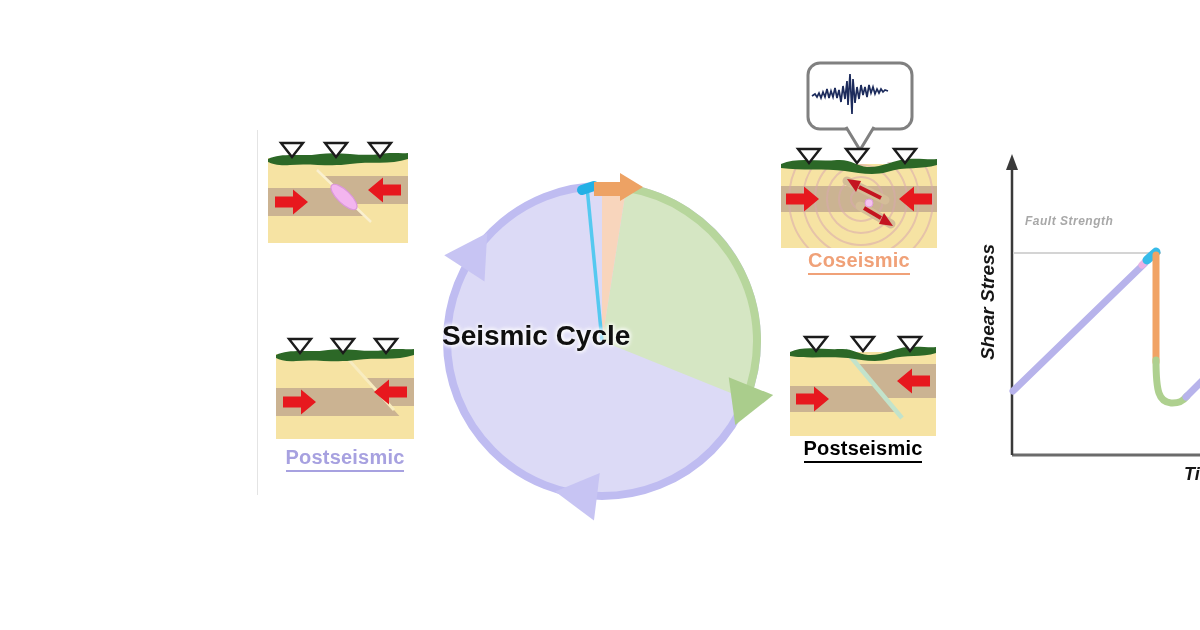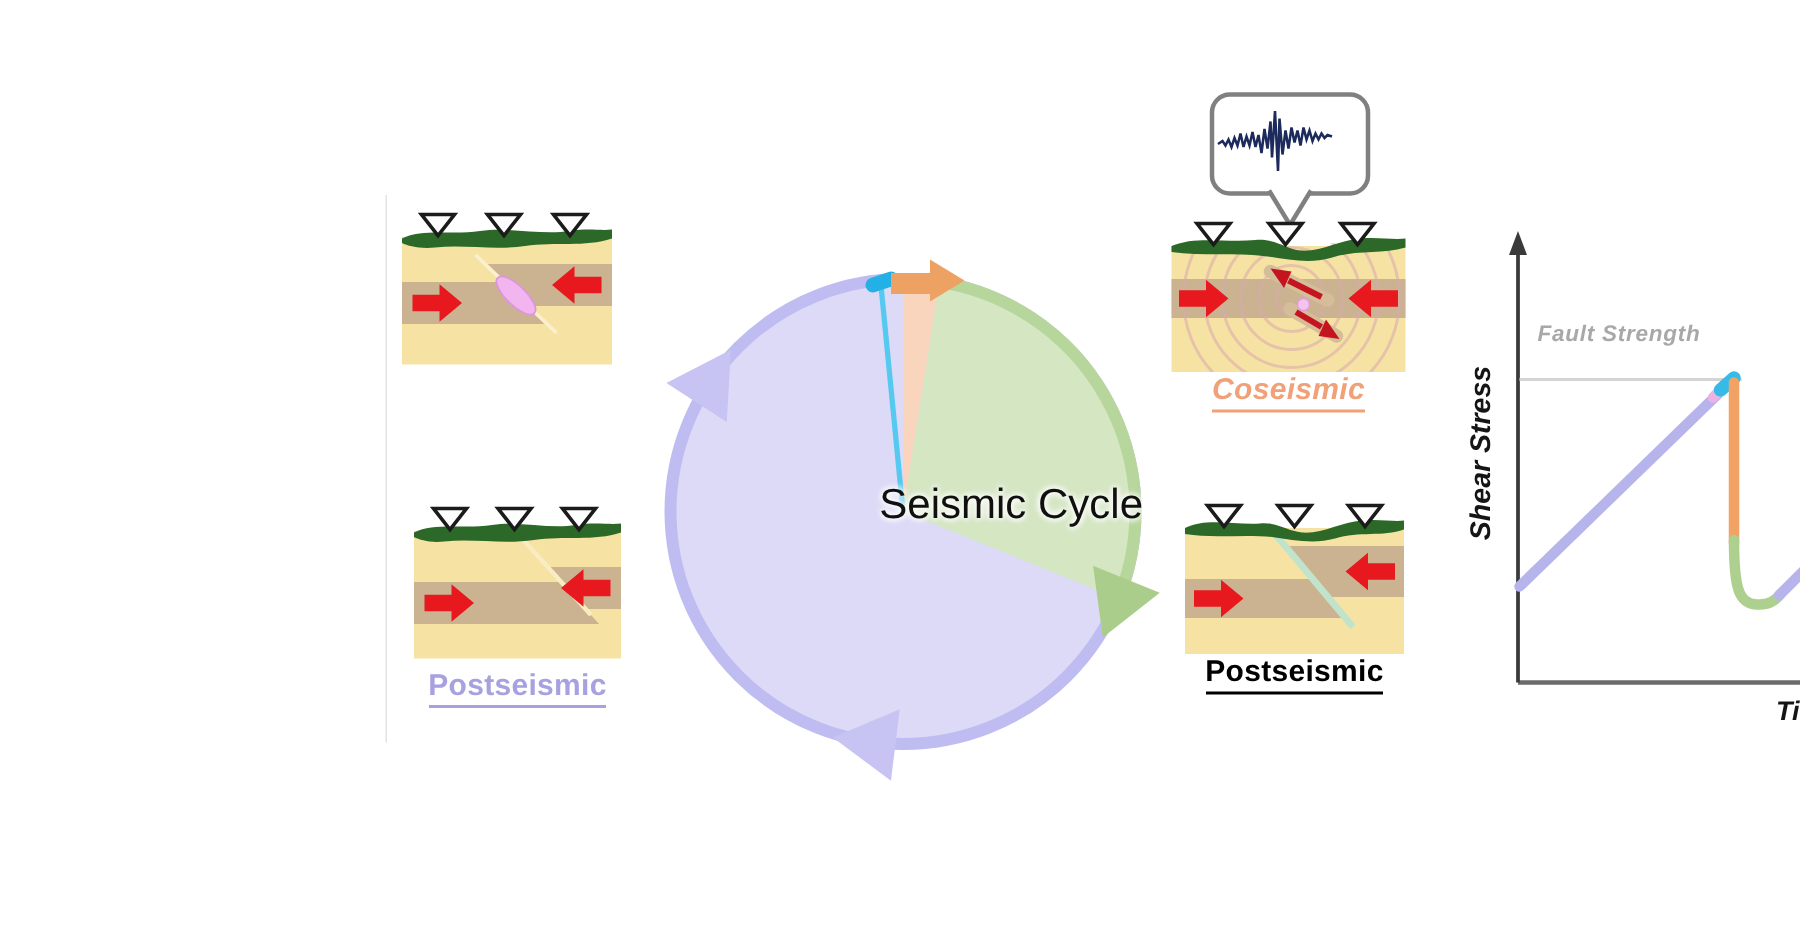--- a/index.html
+++ b/index.html
@@ -1,24 +1,24 @@
 <!DOCTYPE html>
 <html><head>
 <meta charset="utf-8">
 <style>
   html,body{margin:0;padding:0;background:#fff;font-family:"Liberation Sans",sans-serif;}
   #canvas{position:relative;width:1200px;height:630px;background:#fff;overflow:hidden;}
   .abs{position:absolute;}
   .phase-label{position:absolute;text-align:center;font-weight:bold;font-size:20px;letter-spacing:.2px;}
   .phase-label span{display:inline-block;border-bottom:2px solid currentColor;padding-bottom:1px;}
-  .cycle-title{position:absolute;text-align:right;font-weight:normal;font-size:28px;color:#101010;
+  .cycle-title{position:absolute;text-align:left;font-weight:bold;font-size:28px;color:#101010;
       text-shadow:0 0 4px #fff,0 0 4px #fff,0 0 6px #fff;}
   .ylab{position:absolute;font-weight:bold;font-style:italic;font-size:19px;color:#151515;
       width:130px;height:20px;text-align:center;transform:rotate(-90deg);}
-  .fault-strength{position:absolute;font-style:italic;font-weight:600;font-size:15px;color:#a8a8a8;letter-spacing:.5px;}
+  .fault-strength{position:absolute;font-style:italic;font-weight:600;font-size:12px;color:#a8a8a8;letter-spacing:.5px;}
   .xlab{position:absolute;font-weight:bold;font-style:italic;font-size:18px;color:#151515;}
   .edge-line{position:absolute;width:1px;background:#e4e4e4;}
   svg{display:block;overflow:visible;}
 </style>
 </head>
 <body>
 
 <div id="canvas">
 
   <div class="edge-line" style="left:257px;top:130px;height:365px;"></div>
@@ -102,21 +102,21 @@
     <g stroke="#1b1b1b" stroke-width="2.4" fill="#fdfdfd">
       <path d="M17,3 L39,3 L28,17 Z"></path>
         <path d="M65,3 L87,3 L76,17 Z"></path>
         <path d="M113,3 L135,3 L124,17 Z"></path>
     </g>
     <g fill="#e7181e">
       <polygon points="0,7 18,7 18,0 33,12.5 18,25 18,18 0,18" transform="translate(5,40.5)"></polygon>
       <polygon points="0,7 18,7 18,0 33,12.5 18,25 18,18 0,18" transform="translate(151,40.5) scale(-1,1)"></polygon>
     </g>
   </svg>
-  <div class="phase-label" style="left:781px;top:249px;width:156px;color:#f0a178;font-style:italic;">
+  <div class="phase-label" style="left:781px;top:249px;width:156px;color:#f0a178;">
     <span>Coseismic</span>
   </div>
 
   <svg class="abs" style="left:790px;top:334px;" width="146" height="102" viewBox="0 0 146 102">
     <rect x="0" y="18" width="146" height="84" fill="#f6e3a3"></rect>
     <g>
       <polygon points="0,52 85.2,52 107,78 0,78" fill="#cbb392"></polygon>
       <polygon points="66.7,30 146,30 146,64 95.2,64" fill="#cbb392"></polygon>
     </g>
     <line x1="55" y1="16" x2="112" y2="84" stroke="#c2e3cb" stroke-width="4.5"></line>

